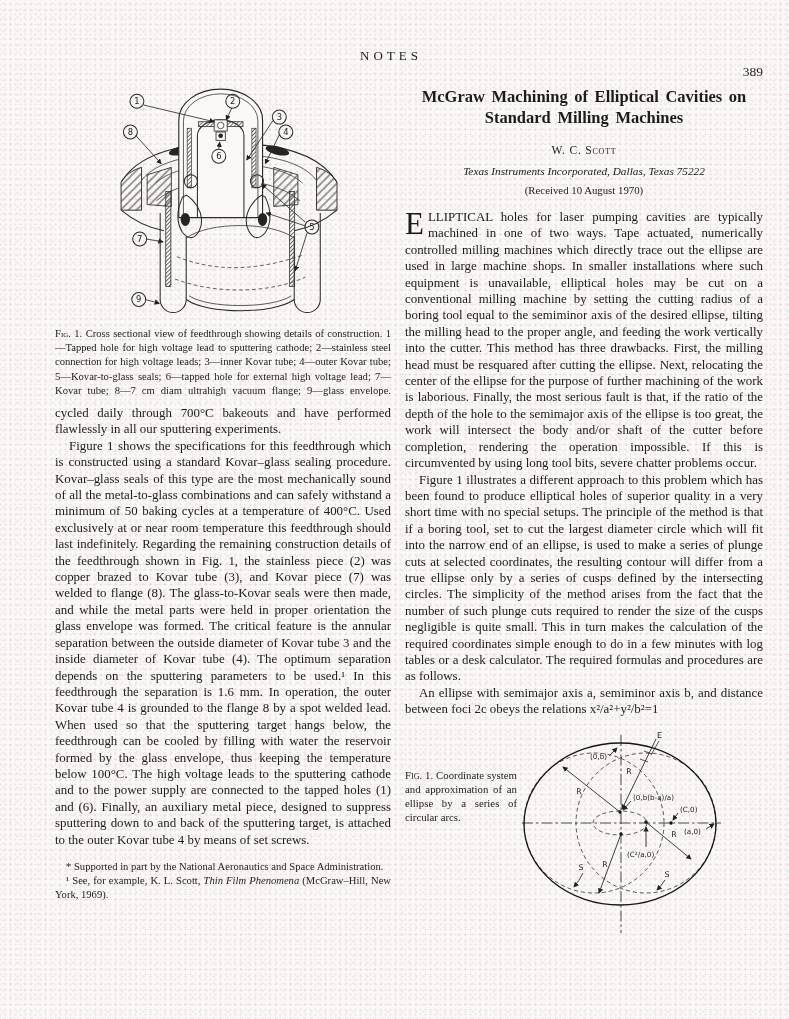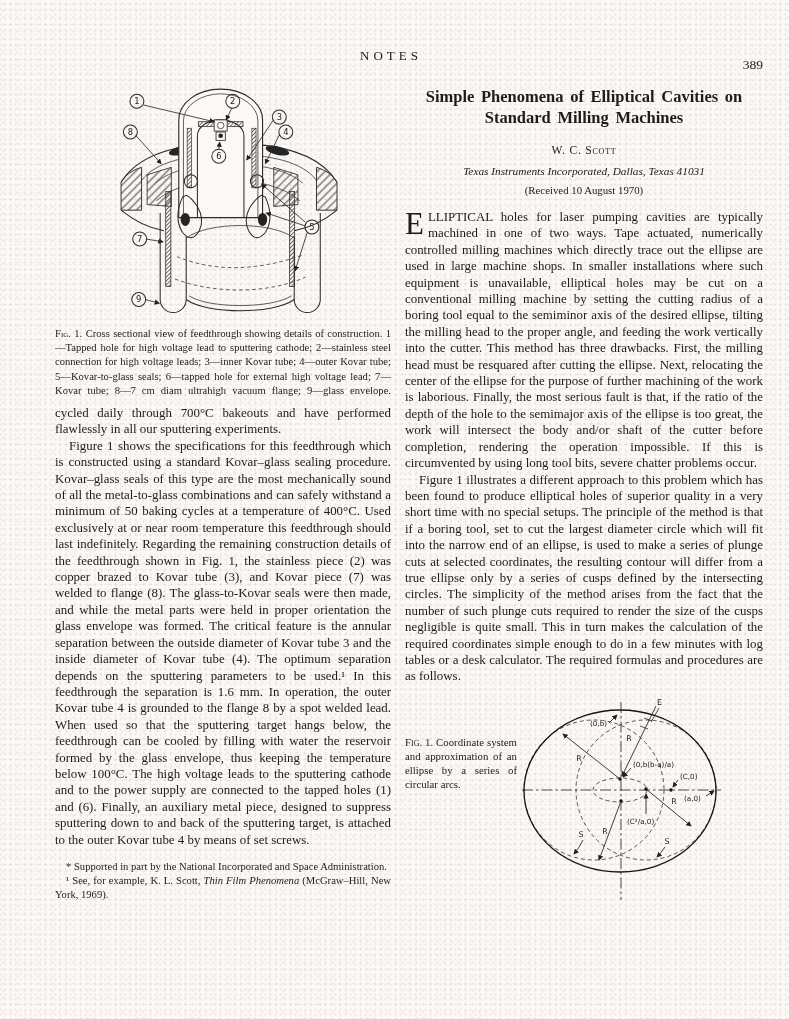--- a/index.html
+++ b/index.html
@@ -10,21 +10,21 @@
     background-color:#fbf8f5;
     background-image:
       radial-gradient(rgba(198,122,150,0.14) 1px, transparent 1.2px),
       radial-gradient(rgba(120,120,120,0.09) 1px, transparent 1.2px);
     background-size:7px 7px,5px 5px;
     background-position:0 0,3px 2px;
   }
   .page{box-sizing:border-box;width:789px;height:1019px;padding:48px 26px 0 55px;position:relative;}
   .hdr{position:relative;height:22px;margin-bottom:6px;}
   .hdr .sect{position:absolute;left:305px;top:0;font-size:13px;letter-spacing:4px;}
-  .hdr .pgno{position:absolute;right:0;top:9px;font-size:13.5px;}
+  .hdr .pgno{position:absolute;right:0;top:16px;font-size:13.5px;}
   .cols{display:flex;gap:14px;}
   .colL{width:336px;}
   .colR{width:358px;}
   svg{display:block;}
   .fig1svg{margin:2px auto 0 auto;}
   .cap1{margin:7px 0 0 0;font-size:10.6px;line-height:14.2px;text-align:justify;text-align-last:justify;}
   .sc{font-variant:small-caps;}
   p.body{margin:0;font-size:12.9px;line-height:16.4px;text-align:justify;text-indent:14px;}
   p.body.noind{text-indent:0;}
   .colL p.body.noind{margin-top:7px;}
@@ -165,34 +165,35 @@
             <text class="co" x="77" y="241.2">9</text>
         </g>
       </svg>
 
       <p class="cap1"><span class="sc">Fig. 1.</span> <span>Cross sectional view of feedthrough showing details of construction. 1—Tapped hole for high voltage lead to sputtering cathode; 2—stainless steel connection for high voltage leads; 3—inner Kovar tube; 4—outer Kovar tube; 5—Kovar-to-glass seals; 6—tapped hole for external high voltage lead; 7—Kovar tube; 8—7 cm diam ultrahigh vacuum flange; 9—glass envelope.</span></p>
 
       <p class="body noind">cycled daily through 700°C bakeouts and have performed flawlessly in all our sputtering experiments.</p>
       <p class="body">Figure 1 shows the specifications for this feedthrough which is constructed using a standard Kovar–glass sealing procedure. Kovar–glass seals of this type are the most mechanically sound of all the metal-to-glass combinations and can safely withstand a minimum of 50 baking cycles at a temperature of 400°C. Used exclusively at or near room temperature this feedthrough should last indefinitely. Regarding the remaining construction details of the feedthrough shown in Fig. 1, the stainless piece (2) was copper brazed to Kovar tube (3), and Kovar piece (7) was welded to flange (8). The glass-to-Kovar seals were then made, and while the metal parts were held in proper orientation the glass envelope was formed. The critical feature is the annular separation between the outside diameter of Kovar tube 3 and the inside diameter of Kovar tube (4). The optimum separation depends on the sputtering parameters to be used.¹ In this feedthrough the separation is 1.6 mm. In operation, the outer Kovar tube 4 is grounded to the flange 8 by a spot welded lead. When used so that the sputtering target hangs below, the feedthrough can be cooled by filling with water the reservoir formed by the glass envelope, thus keeping the temperature below 100°C. The high voltage leads to the sputtering cathode and to the power supply are connected to the tapped holes (1) and (6). Finally, an auxiliary metal piece, designed to suppress sputtering down to and back of the sputtering target, is attached to the outer Kovar tube 4 by means of set screws.</p>
 
       <div class="fns">
-        <p class="fn">* Supported in part by the National Incorporated and Space Administration.</p>
+        <p class="fn">* Supported in part by the National Aeronautics and Space Administration.</p>
         <p class="fn"><span>¹ See, for example, K. L. Scott, </span><span class="bktitle">Thin Film Phenomena</span><span> (McGraw–Hill, New York, 1969).</span></p>
       </div>
     </div>
 
     <div class="colR">
 
-      <h1 class="title">Simple Phenomena of Elliptical Cavities on Standard Milling Machines</h1>
+      <h1 class="title">McGraw Machining of Elliptical Cavities on Standard Milling Machines</h1>
       <div class="author">W. C. Scott</div>
-      <div class="affil">Texas Instruments Incorporated, Dallas, Texas 41031</div>
+      <div class="affil">Texas Instruments Incorporated, Dallas, Texas 75222</div>
       <div class="received">(Received 10 August 1970)</div>
 
       <p class="body noind"><span class="dropcap">E</span><span>LLIPTICAL holes for laser pumping cavities are typically machined in one of two ways. Tape actuated, numerically controlled milling machines which directly trace out the ellipse are used in large machine shops. In smaller installations where such equipment is unavailable, elliptical holes may be cut on a conventional milling machine by setting the cutting radius of a boring tool equal to the semiminor axis of the desired ellipse, tilting the milling head to the proper angle, and feeding the work vertically into the cutter. This method has three drawbacks. First, the milling head must be resquared after cutting the ellipse. Next, relocating the center of the ellipse for the purpose of further machining of the work is laborious. Finally, the most serious fault is that, if the ratio of the depth of the hole to the semimajor axis of the ellipse is too great, the work will intersect the body and/or shaft of the cutter before completion, rendering the operation impossible. If this is circumvented by using long tool bits, severe chatter problems occur.</span></p>
       <p class="body">Figure 1 illustrates a different approach to this problem which has been found to produce elliptical holes of superior quality in a very short time with no special setups. The principle of the method is that if a boring tool, set to cut the largest diameter circle which will fit into the narrow end of an ellipse, is used to make a series of plunge cuts at selected coordinates, the resulting contour will differ from a true ellipse only by a series of cusps defined by the intersecting circles. The simplicity of the method arises from the fact that the number of such plunge cuts required to render the size of the cusps negligible is quite small. This in turn makes the calculation of the required coordinates simple enough to do in a few minutes with log tables or a desk calculator. The required formulas and procedures are as follows.</p>
+      <p class="body">An ellipse with semimajor axis a, semiminor axis b, and distance between foci 2c obeys the relations x²/a²+y²/b²=1</p>
 
       <div class="fig2">
         <div class="cap2"><span class="sc">Fig. 1.</span> <span>Coordinate system and approximation of an ellipse by a series of circular arcs.</span></div>
 
         <svg width="242" height="226" viewBox="0 0 242 226">
           <defs>
             <marker id="ah2" viewBox="0 0 10 10" refX="8.5" refY="5" markerWidth="6" markerHeight="6" orient="auto-start-reverse">
               <path d="M0,0 L10,5 L0,10 z" fill="#222"></path>
             </marker>
           </defs>

